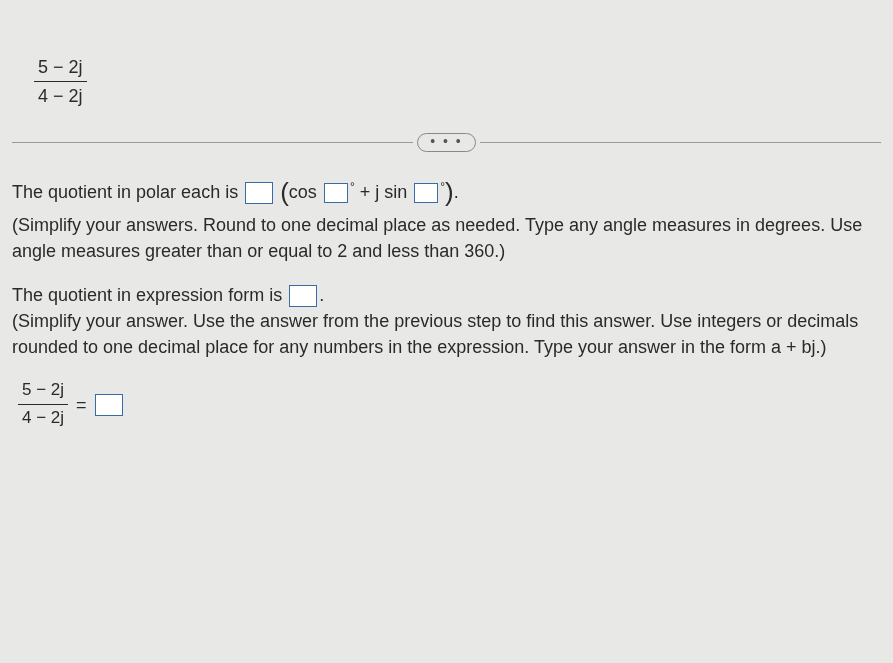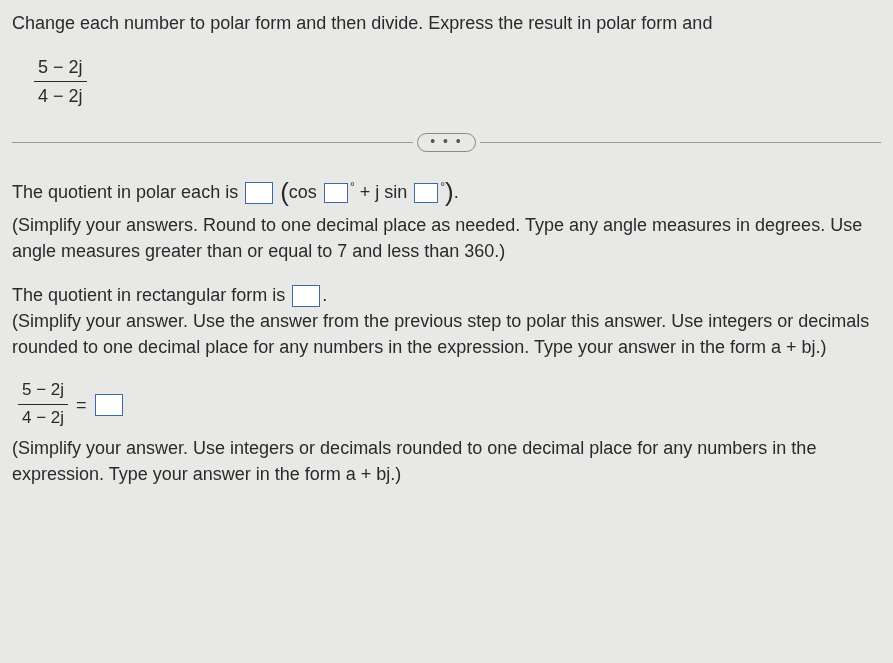--- a/index.html
+++ b/index.html
@@ -69,21 +69,21 @@
       margin: 6px 0 4px 4px;
     }
     .eq-sign { margin: 0 6px; }
   </style>
 </head>
 <body>
 
 
 
 <div class="question-text">
-  <span>Change each number to polar form and then divide. Express the result in polar form and</span><br>
+  <br>
 </div>
 
 <div class="fraction">
   <span class="num">5 − 2j</span>
   <span class="den">4 − 2j</span>
 </div>
 
 <div class="divider-row">
   <div class="line"></div>
   <div class="ellipsis-pill">
@@ -94,37 +94,36 @@
 
 <div class="answer-block">
   <div>
     <span>The quotient in polar each is </span>
     <span class="input-box"></span>
     <span class="paren">(</span><span class="fn">cos</span>
     <span class="input-box sm"></span><span class="deg">°</span>
     <span> + j </span><span class="fn">sin</span>
     <span class="input-box sm"></span><span class="deg">°</span><span class="paren">)</span><span>.</span>
   </div>
-  <div>(Simplify your answers. Round to one decimal place as needed. Type any angle measures in degrees. Use angle measures greater than or equal to 7 and less than 360.)</div>
+  <div>(Simplify your answers. Round to one decimal place as needed. Type any angle measures in degrees. Use angle measures greater than or equal to 2 and less than 360.)</div>
 </div>
 
 <div class="answer-block">
   <div>
-    <span>The quotient in rectangular form is </span>
+    <span>The quotient in expression form is </span>
     <span class="input-box"></span><span>.</span>
   </div>
-  <div>(Simplify your answer. Use the answer from the previous step to polar this answer. Use integers or decimals rounded to one decimal place for any numbers in the expression. Type your answer in the form a + bj.)</div>
+  <div>(Simplify your answer. Use the answer from the previous step to find this answer. Use integers or decimals rounded to one decimal place for any numbers in the expression. Type your answer in the form a + bj.)</div>
 </div>
 
 <div class="answer-block">
   <div class="equation-row">
     <span class="fraction-inline">
       <span class="num">5 − 2j</span>
       <span class="den">4 − 2j</span>
     </span>
     <span class="eq-sign">=</span>
     <span class="input-box"></span>
   </div>
-  <div>(Simplify your answer. Use integers or decimals rounded to one decimal place for any numbers in the expression. Type your answer in the form a + bj.)</div>
 </div>
 
 
 
 
 </body></html>

